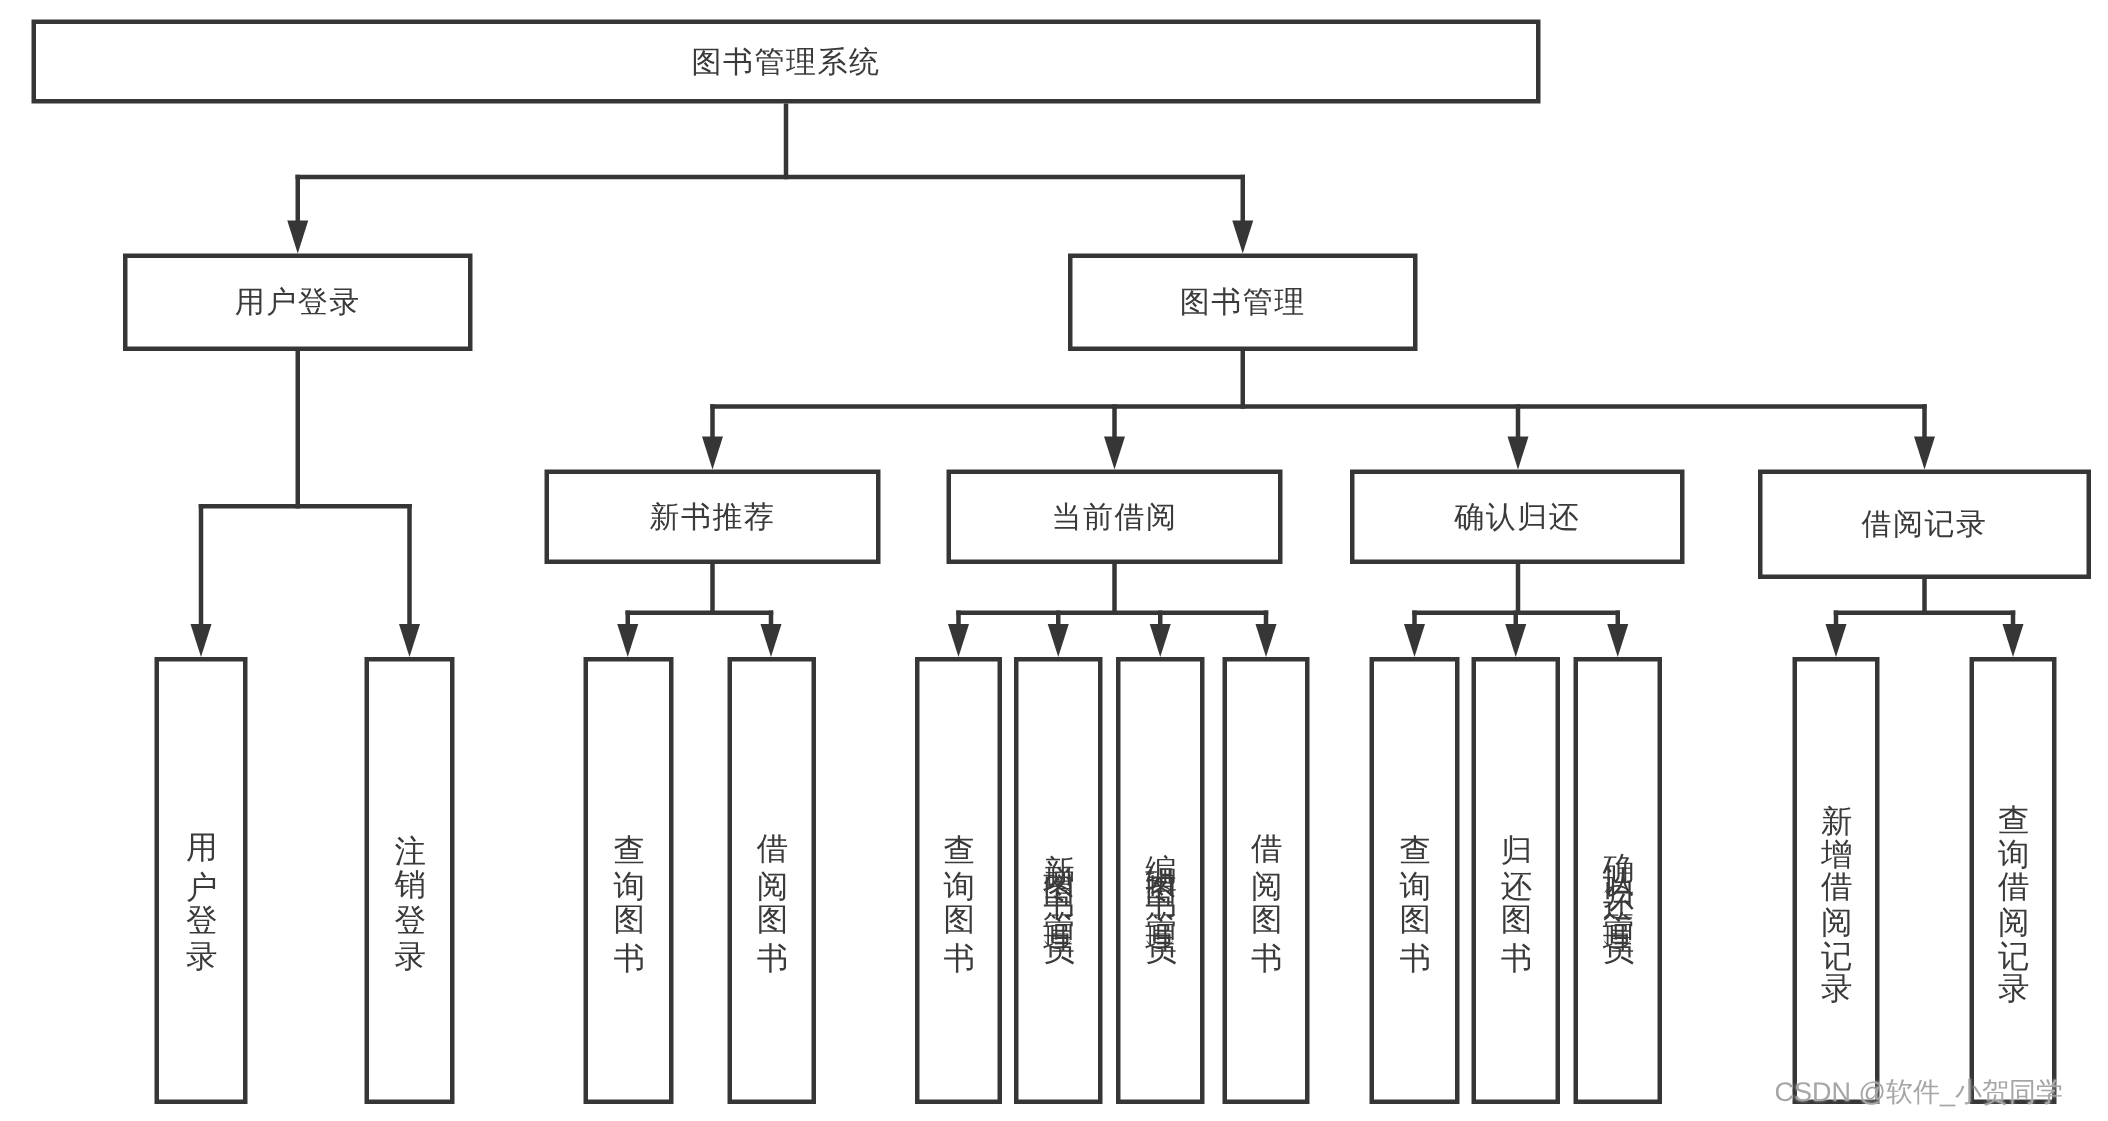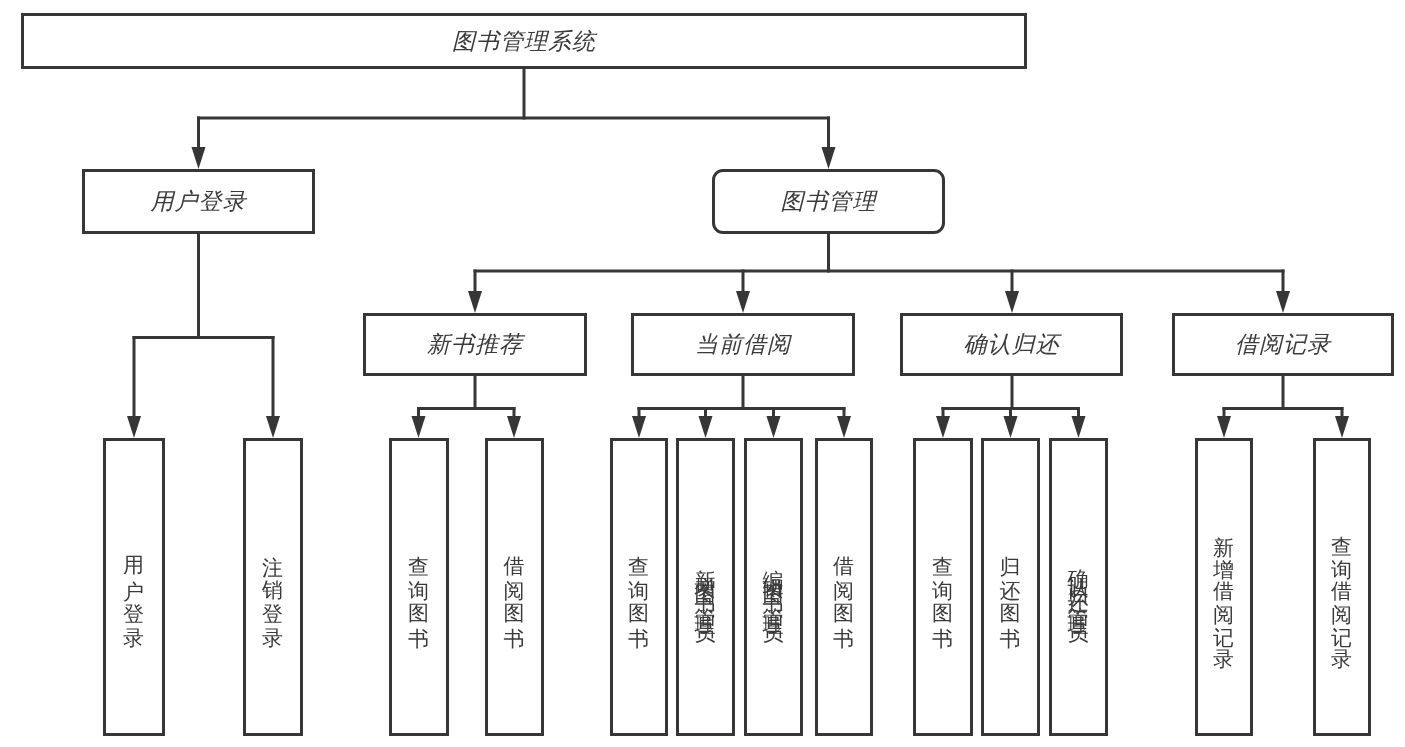--- a/index.html
+++ b/index.html
@@ -24,24 +24,23 @@
     position: absolute;
     box-sizing: border-box;
     border: 3px solid var(--line);
     background: #fff;
     display: flex;
     align-items: center;
     justify-content: center;
     color: var(--text);
   }
   .hlabel {
-    font-size: 23px;
+    font-size: 20px;
     letter-spacing: 1px;
     white-space: nowrap;
-    font-style: italic;
   }
   .leaf { top: 438px; height: 298px; }
   .vtext {
     writing-mode: vertical-rl;
     line-height: 1;
     font-size: 21px;
     white-space: nowrap;
   }
   #watermark {
     position: absolute;
@@ -120,34 +119,34 @@
     <path class="tri" d="M1335 416 h14 l-7 22 z"></path>
   </svg>
 
   <div class="node" style="left:21px; top:13px; width:1006px; height:56px;">
     <span class="hlabel">图书管理系统</span>
   </div>
 
   <div class="node" style="left:82px; top:169px; width:233px; height:65px;">
     <span class="hlabel">用户登录</span>
   </div>
-  <div class="node" style="left:712px; top:169px; width:233px; height:65px;border-radius:11px;">
+  <div class="node" style="left:712px; top:169px; width:233px; height:65px;">
     <span class="hlabel">图书管理</span>
   </div>
 
   <div class="node" style="left:363px; top:313px; width:224px; height:63px;">
     <span class="hlabel">新书推荐</span>
   </div>
   <div class="node" style="left:631px; top:313px; width:224px; height:63px;">
     <span class="hlabel">当前借阅</span>
   </div>
   <div class="node" style="left:900px; top:313px; width:223px; height:63px;">
     <span class="hlabel">确认归还</span>
   </div>
-  <div class="node" style="left:1172px; top:313px; width:222px; height:63px;">
+  <div class="node" style="left:1172px; top:313px; width:222px; height:73px;">
     <span class="hlabel">借阅记录</span>
   </div>
 
   <div class="node leaf" style="left:103px; width:62px;">
     <span class="vtext" style="letter-spacing: 24px;">用户登录</span>
   </div>
   <div class="node leaf" style="left:243px; width:60px;">
     <span class="vtext" style="letter-spacing: 24px;">注销登录</span>
   </div>
 
@@ -181,14 +180,15 @@
     <span class="vtext" style="letter-spacing: 7.77778px;">确认归还（管理员）</span>
   </div>
 
   <div class="node leaf" style="left:1195px; width:58px;">
     <span class="vtext" style="letter-spacing: 22.6667px;">新增借阅记录</span>
   </div>
   <div class="node leaf" style="left:1313px; width:58px;">
     <span class="vtext" style="letter-spacing: 22.6667px;">查询借阅记录</span>
   </div>
 
+  <div id="watermark">CSDN @软件_小贺同学</div>
 
 </div>
 
 </body></html>

